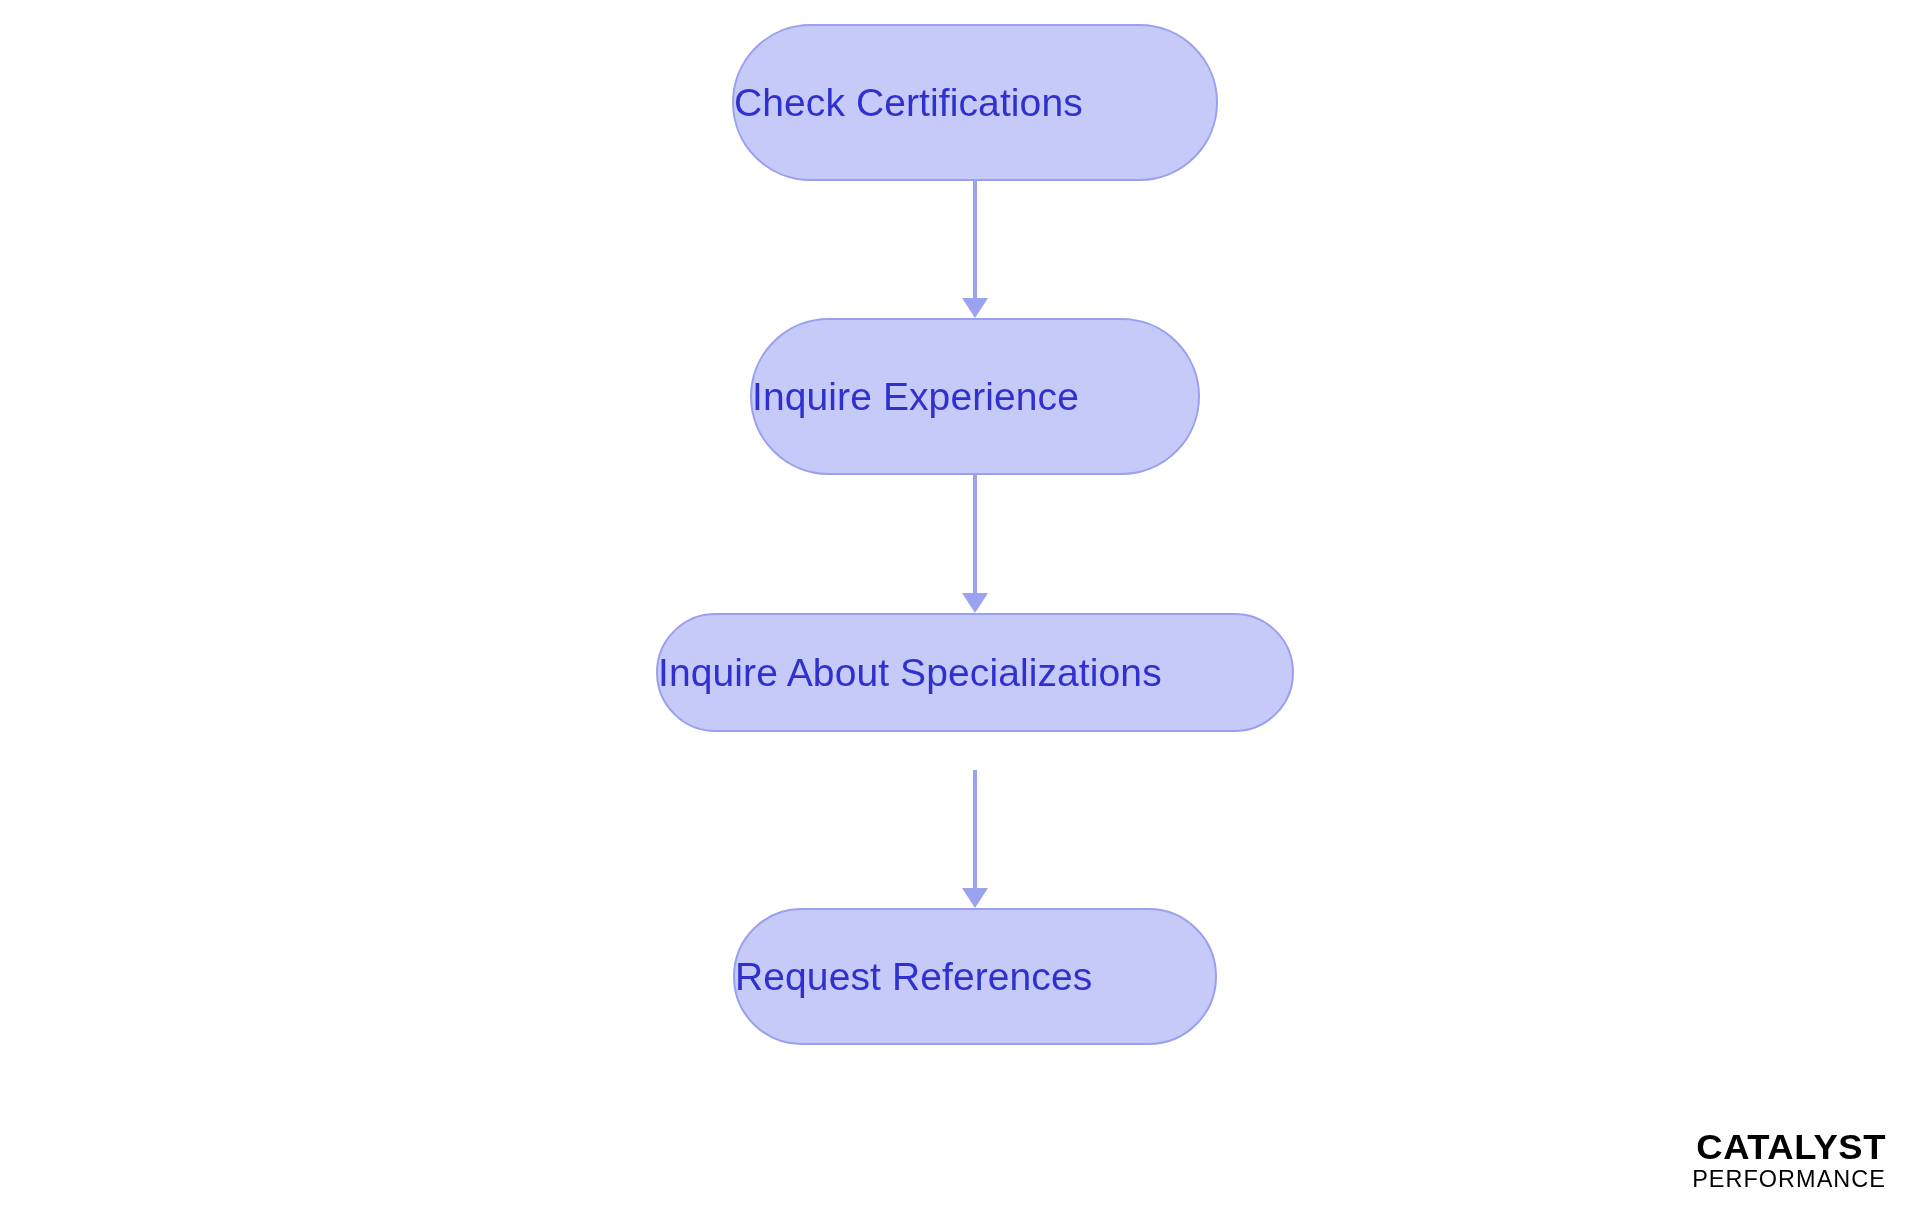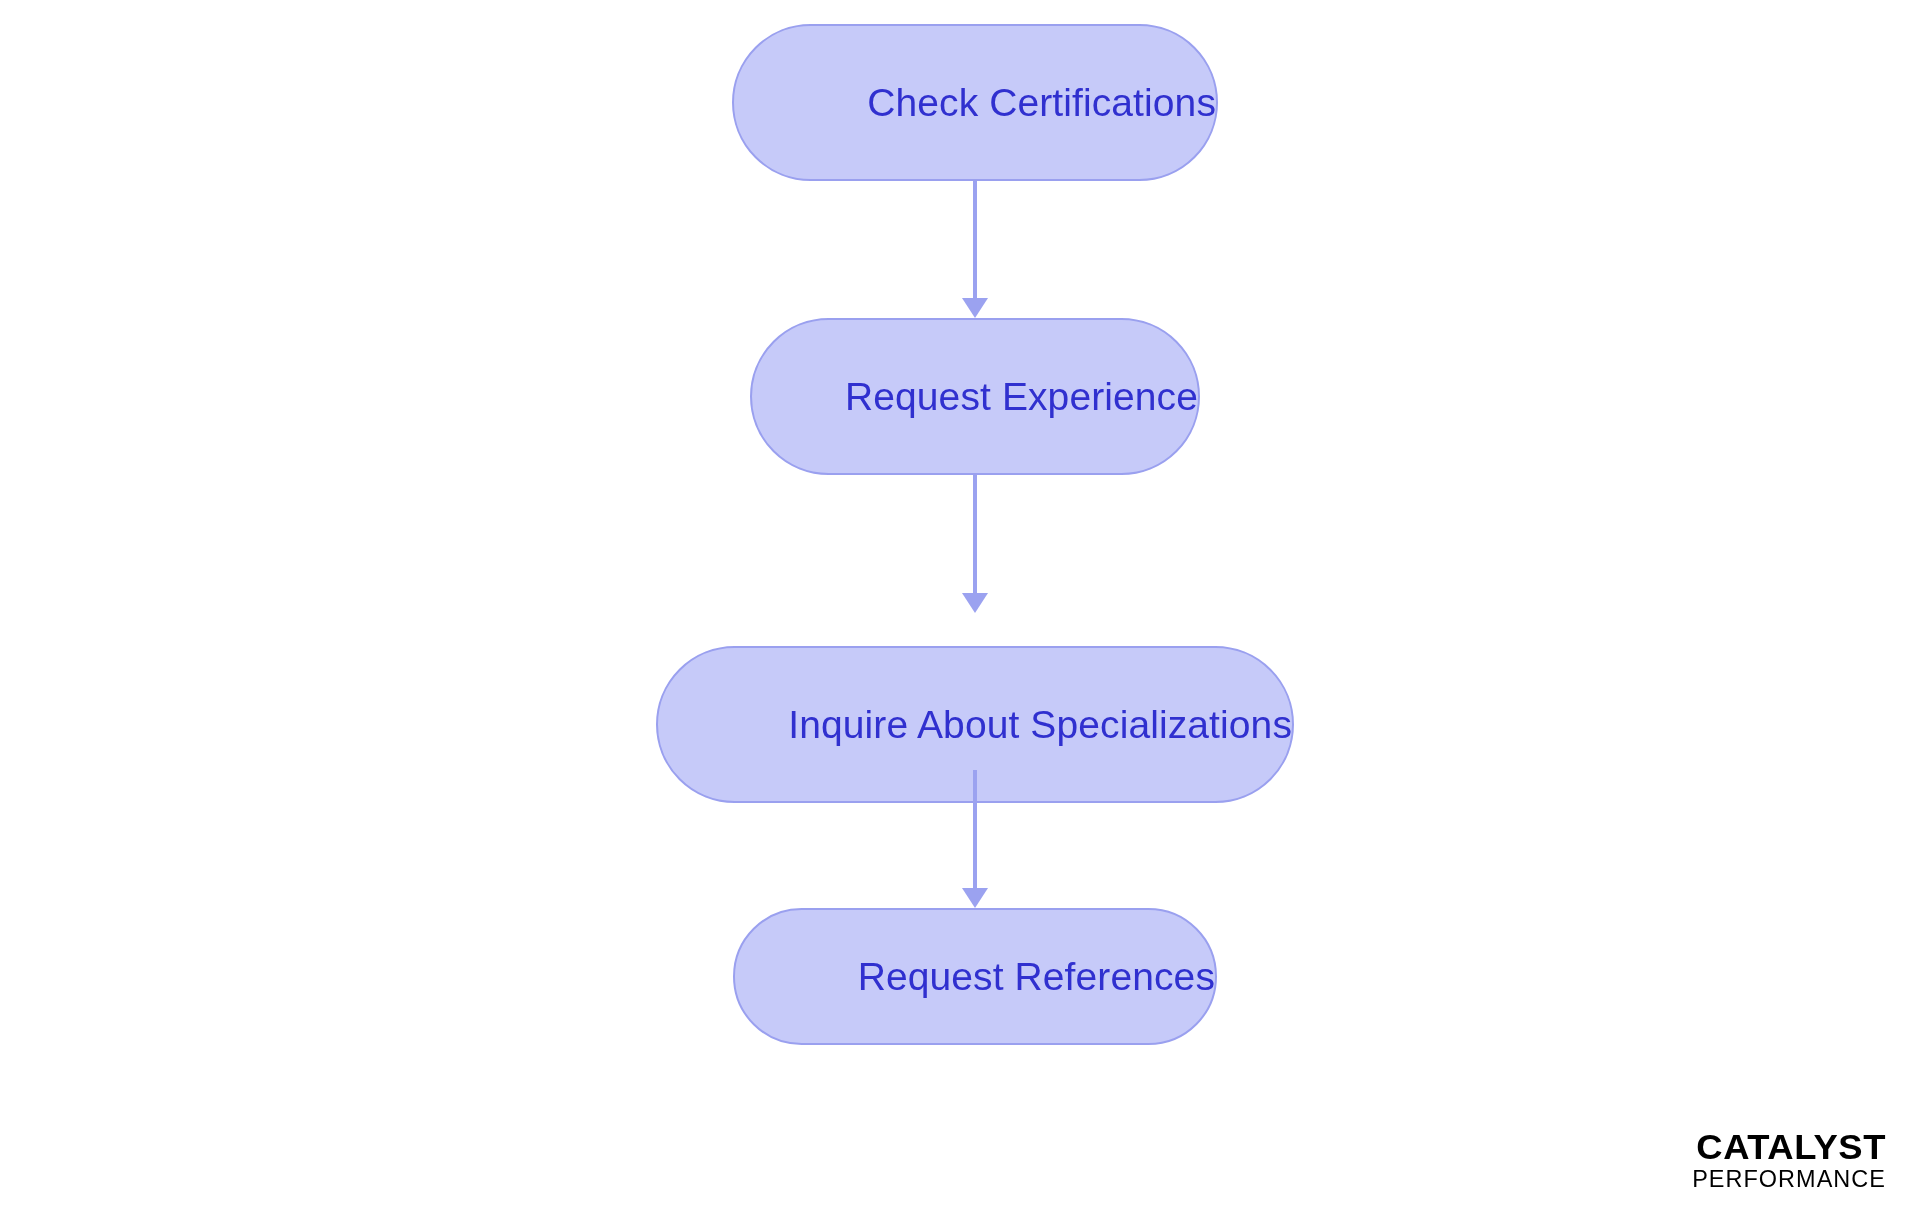--- a/index.html
+++ b/index.html
@@ -30,21 +30,21 @@
     width: 1920px;
     height: 1215px;
   }
 
   
   .node {
     position: absolute;
     box-sizing: border-box;
     display: flex;
     align-items: center;
-    justify-content: flex-end;
+    justify-content: flex-start;
     background: #c6caf9;
     border: 2px solid #9aa0ef;
     border-radius: 999px;
     color: #2f2fd0;
     letter-spacing: 0.1px;
     white-space: nowrap;
   }
   .node-label {
     font-family: "Liberation Sans", sans-serif;
     font-size: 39px;
@@ -60,23 +60,23 @@
     height: 157px;
   }
   #node-assess-experience {
     left: 750px;
     top: 318px;
     width: 450px;
     height: 157px;
   }
   #node-inquire-specializations {
     left: 656px;
-    top: 646px;
+    top: 613px;
     width: 638px;
-    height: 157px;
+    height: 119px;
   }
   #node-request-references {
     left: 733px;
     top: 908px;
     width: 484px;
     height: 137px;
   }
 
   
   .connector {
@@ -155,21 +155,21 @@
     <div class="node" id="node-check-certifications">
       <span class="node-label">Check Certifications</span>
     </div>
 
     <div class="connector" id="connector-1">
       <div class="connector-line"></div>
       <div class="connector-arrow"></div>
     </div>
 
     <div class="node" id="node-assess-experience">
-      <span class="node-label">Request Experience</span>
+      <span class="node-label">Inquire Experience</span>
     </div>
 
     <div class="connector" id="connector-2">
       <div class="connector-line"></div>
       <div class="connector-arrow"></div>
     </div>
 
     <div class="node" id="node-inquire-specializations">
       <span class="node-label">Inquire About Specializations</span>
     </div>

